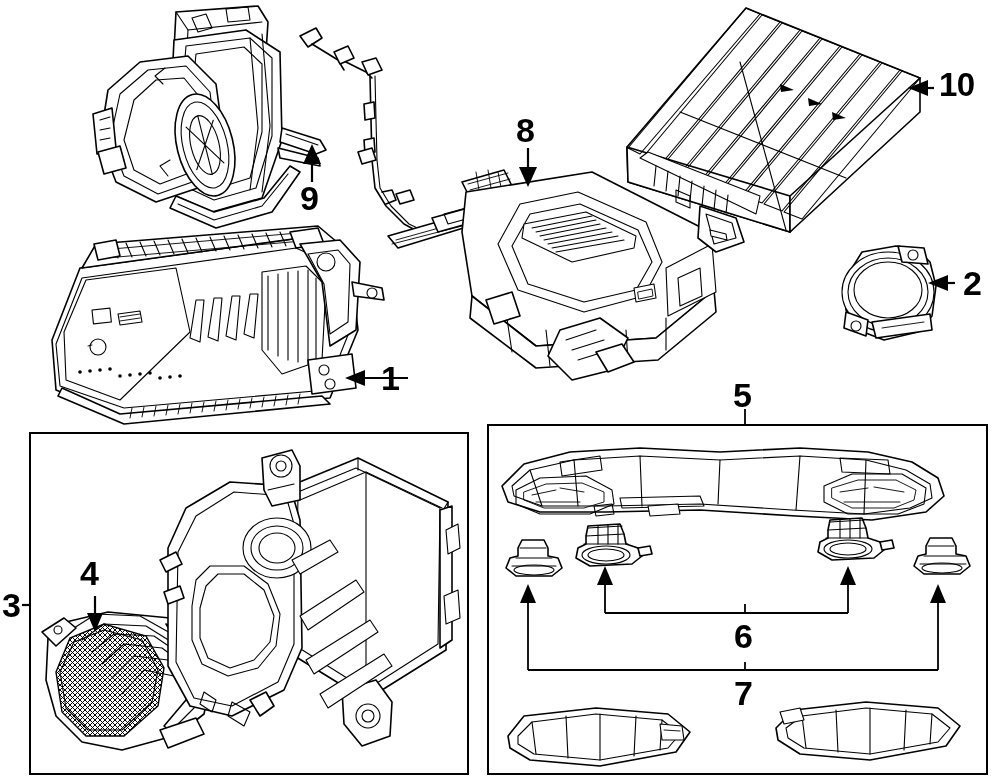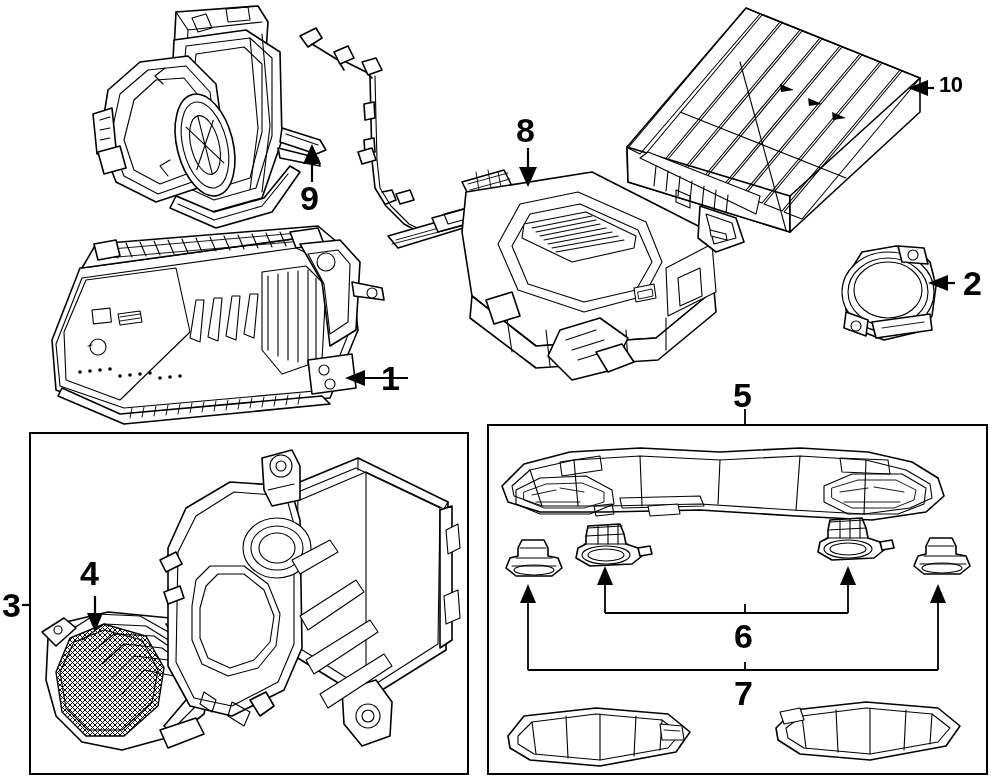--- a/index.html
+++ b/index.html
@@ -20,21 +20,21 @@
     position:absolute;
     font-family:"Liberation Sans", sans-serif;
     font-weight:bold;
     font-size:34px;
     line-height:34px;
     color:#000000;
     letter-spacing:-0.5px;
     user-select:none;
     white-space:nowrap;
   }
-  .callout-label.small{font-size:22px;}
+  .callout-label.small{font-size:33px;}
   .grp-box{
     position:absolute;
     border:2px solid #000000;
     box-sizing:border-box;
     background:transparent;
   }
 </style>
 </head>
 <body>
 

